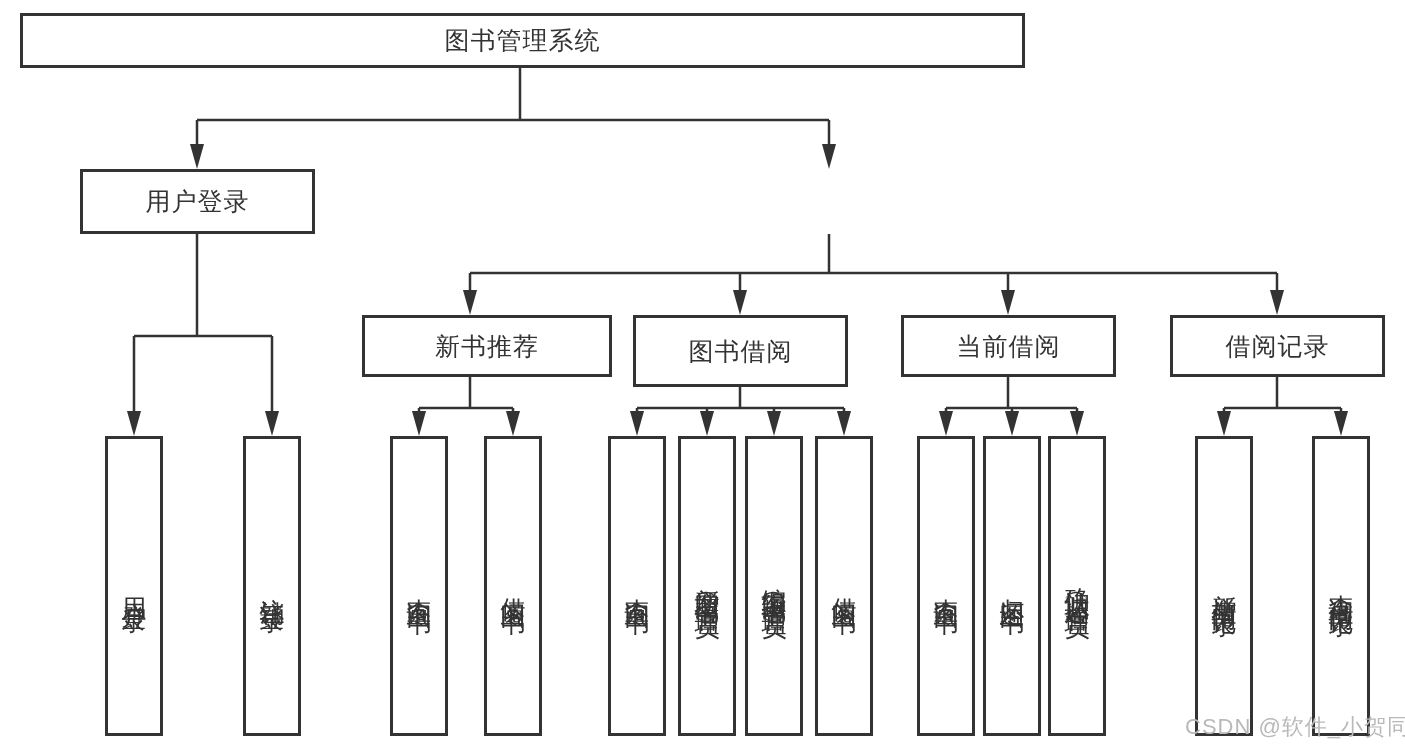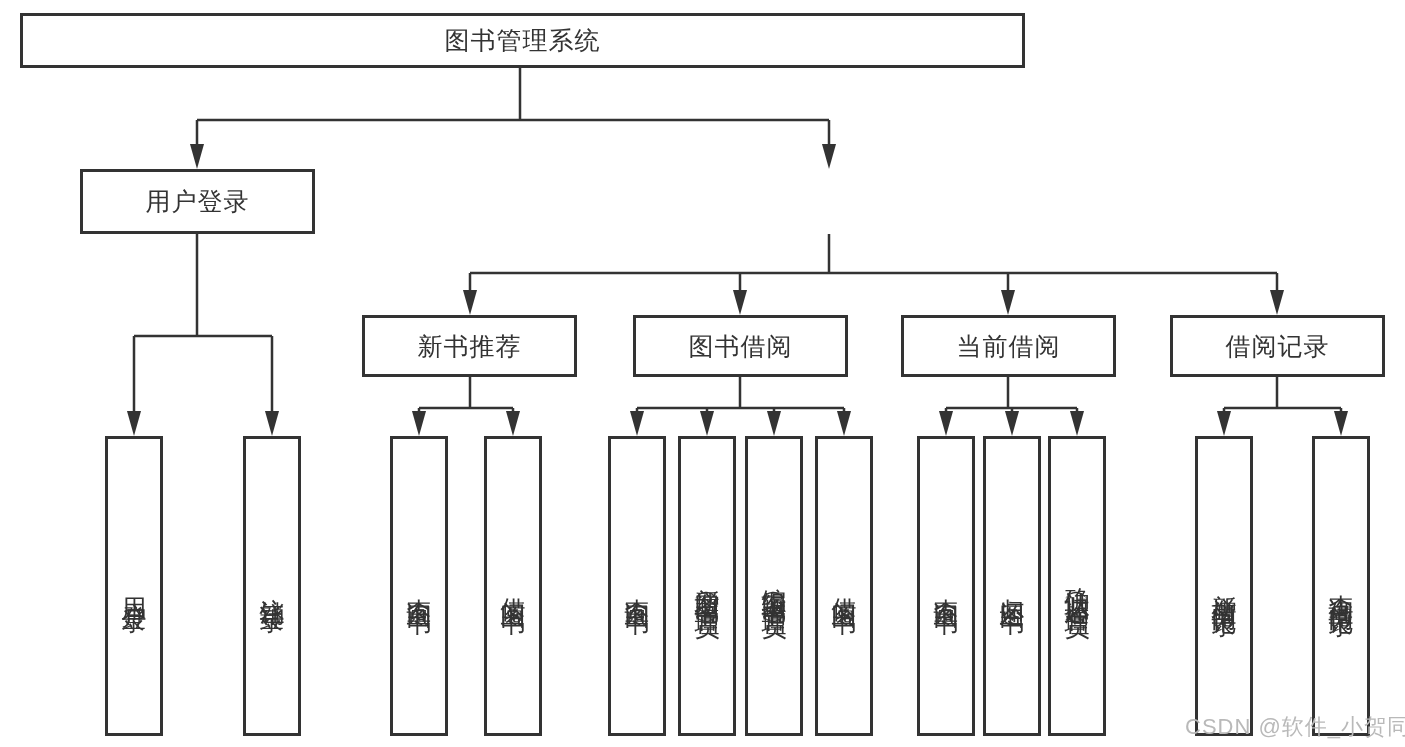--- a/index.html
+++ b/index.html
@@ -95,24 +95,24 @@
   </svg>
 
   <div class="node" style="left:20px;top:13px;width:1005px;height:55px">
     <span class="hlabel">图书管理系统</span>
   </div>
 
   <div class="node" style="left:80px;top:169px;width:235px;height:65px">
     <span class="hlabel">用户登录</span>
   </div>
 
-  <div class="node" style="left:362px;top:315px;width:215px;height:62px">
+  <div class="node" style="left:362px;top:315px;width:250px;height:62px">
     <span class="hlabel">新书推荐</span>
   </div>
-  <div class="node" style="left:633px;top:315px;width:215px;height:62px">
+  <div class="node" style="left:633px;top:315px;width:215px;height:72px">
     <span class="hlabel">图书借阅</span>
   </div>
   <div class="node" style="left:1170px;top:315px;width:215px;height:62px">
     <span class="hlabel">借阅记录</span>
   </div>
   <div class="node" style="left:901px;top:315px;width:215px;height:62px">
     <span class="hlabel">当前借阅</span>
   </div>
 
   <div class="node" style="left:105px;top:436px;width:58px;height:300px">

